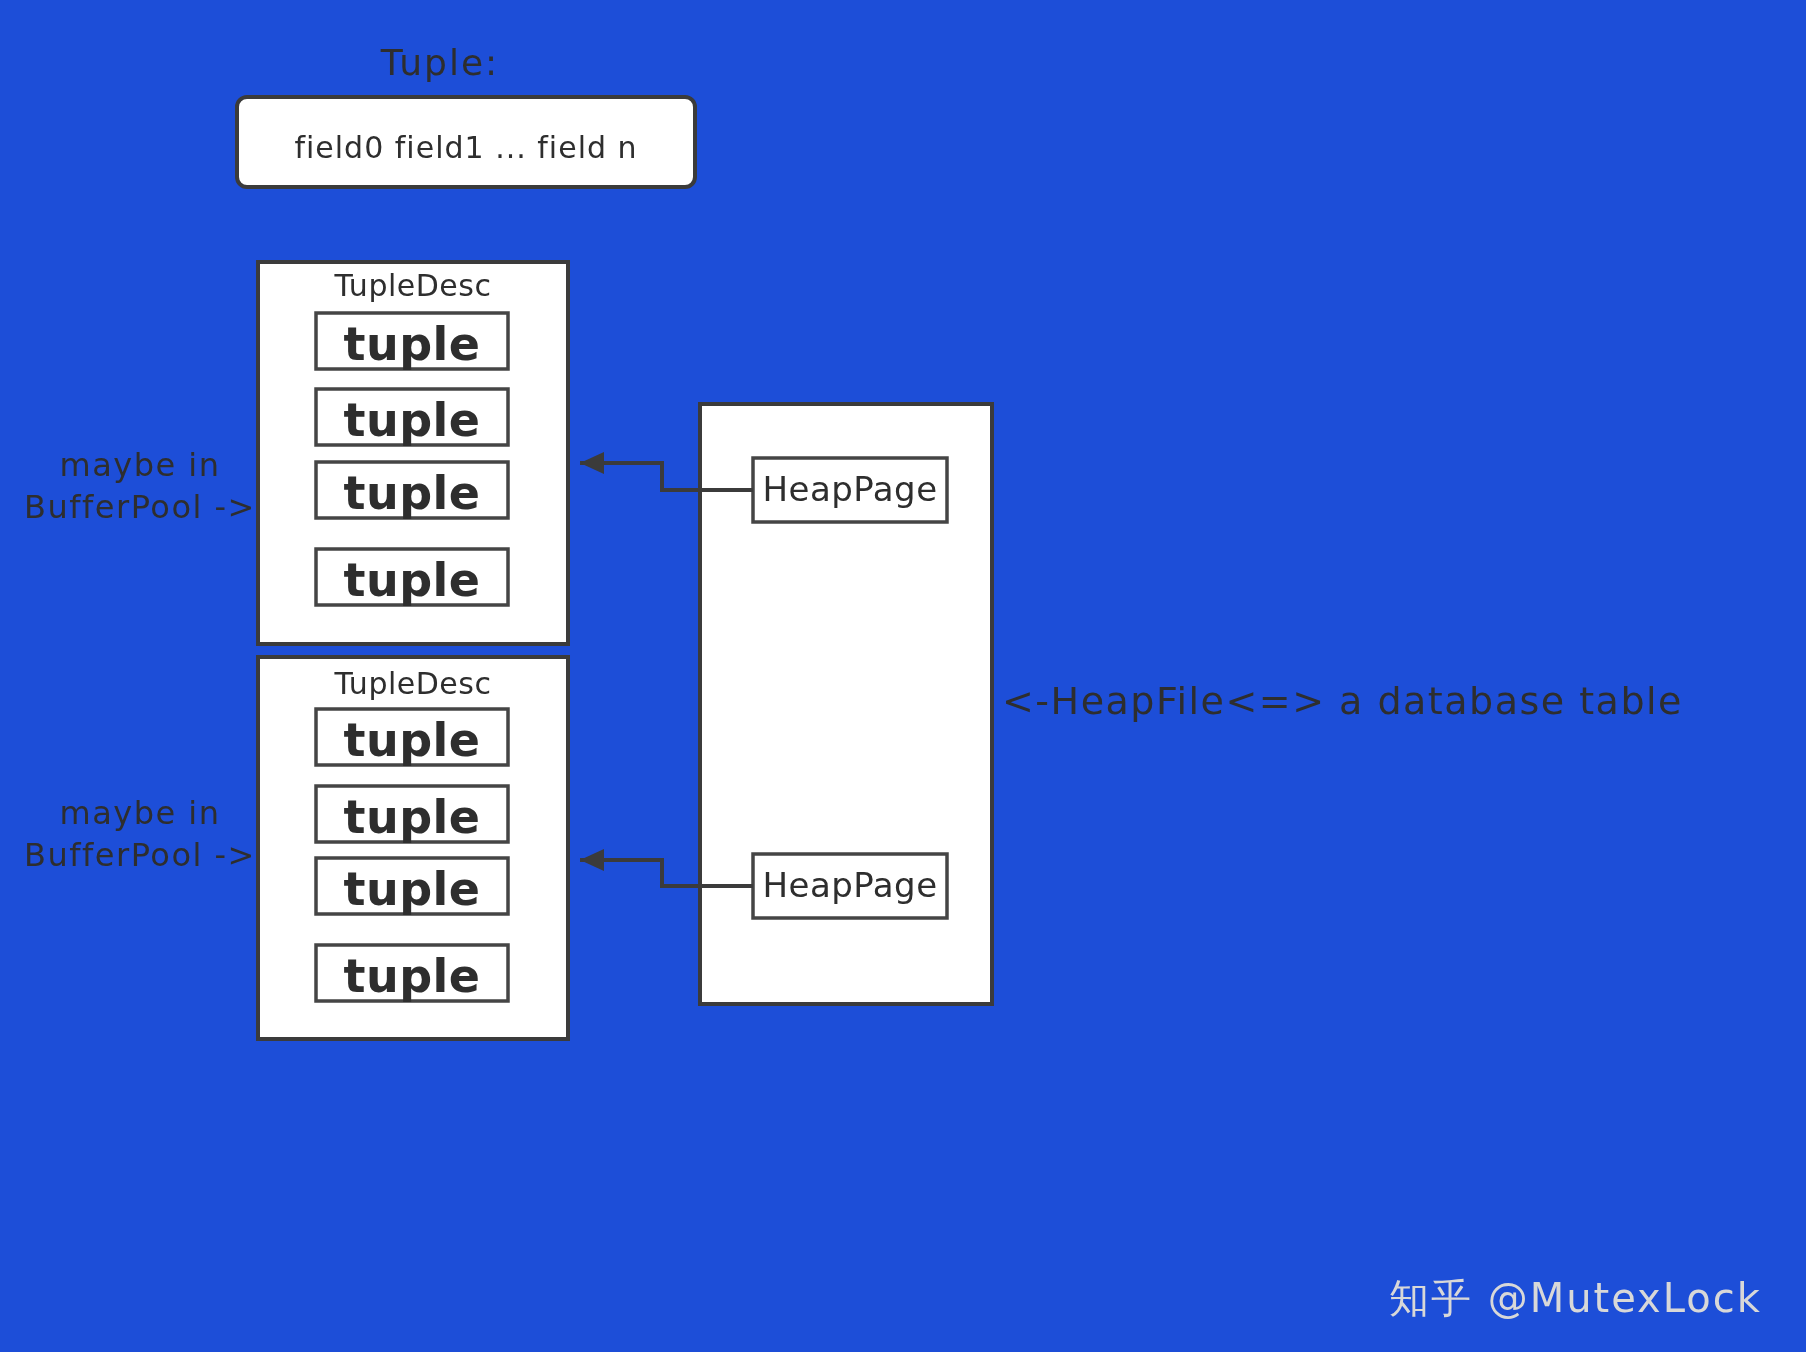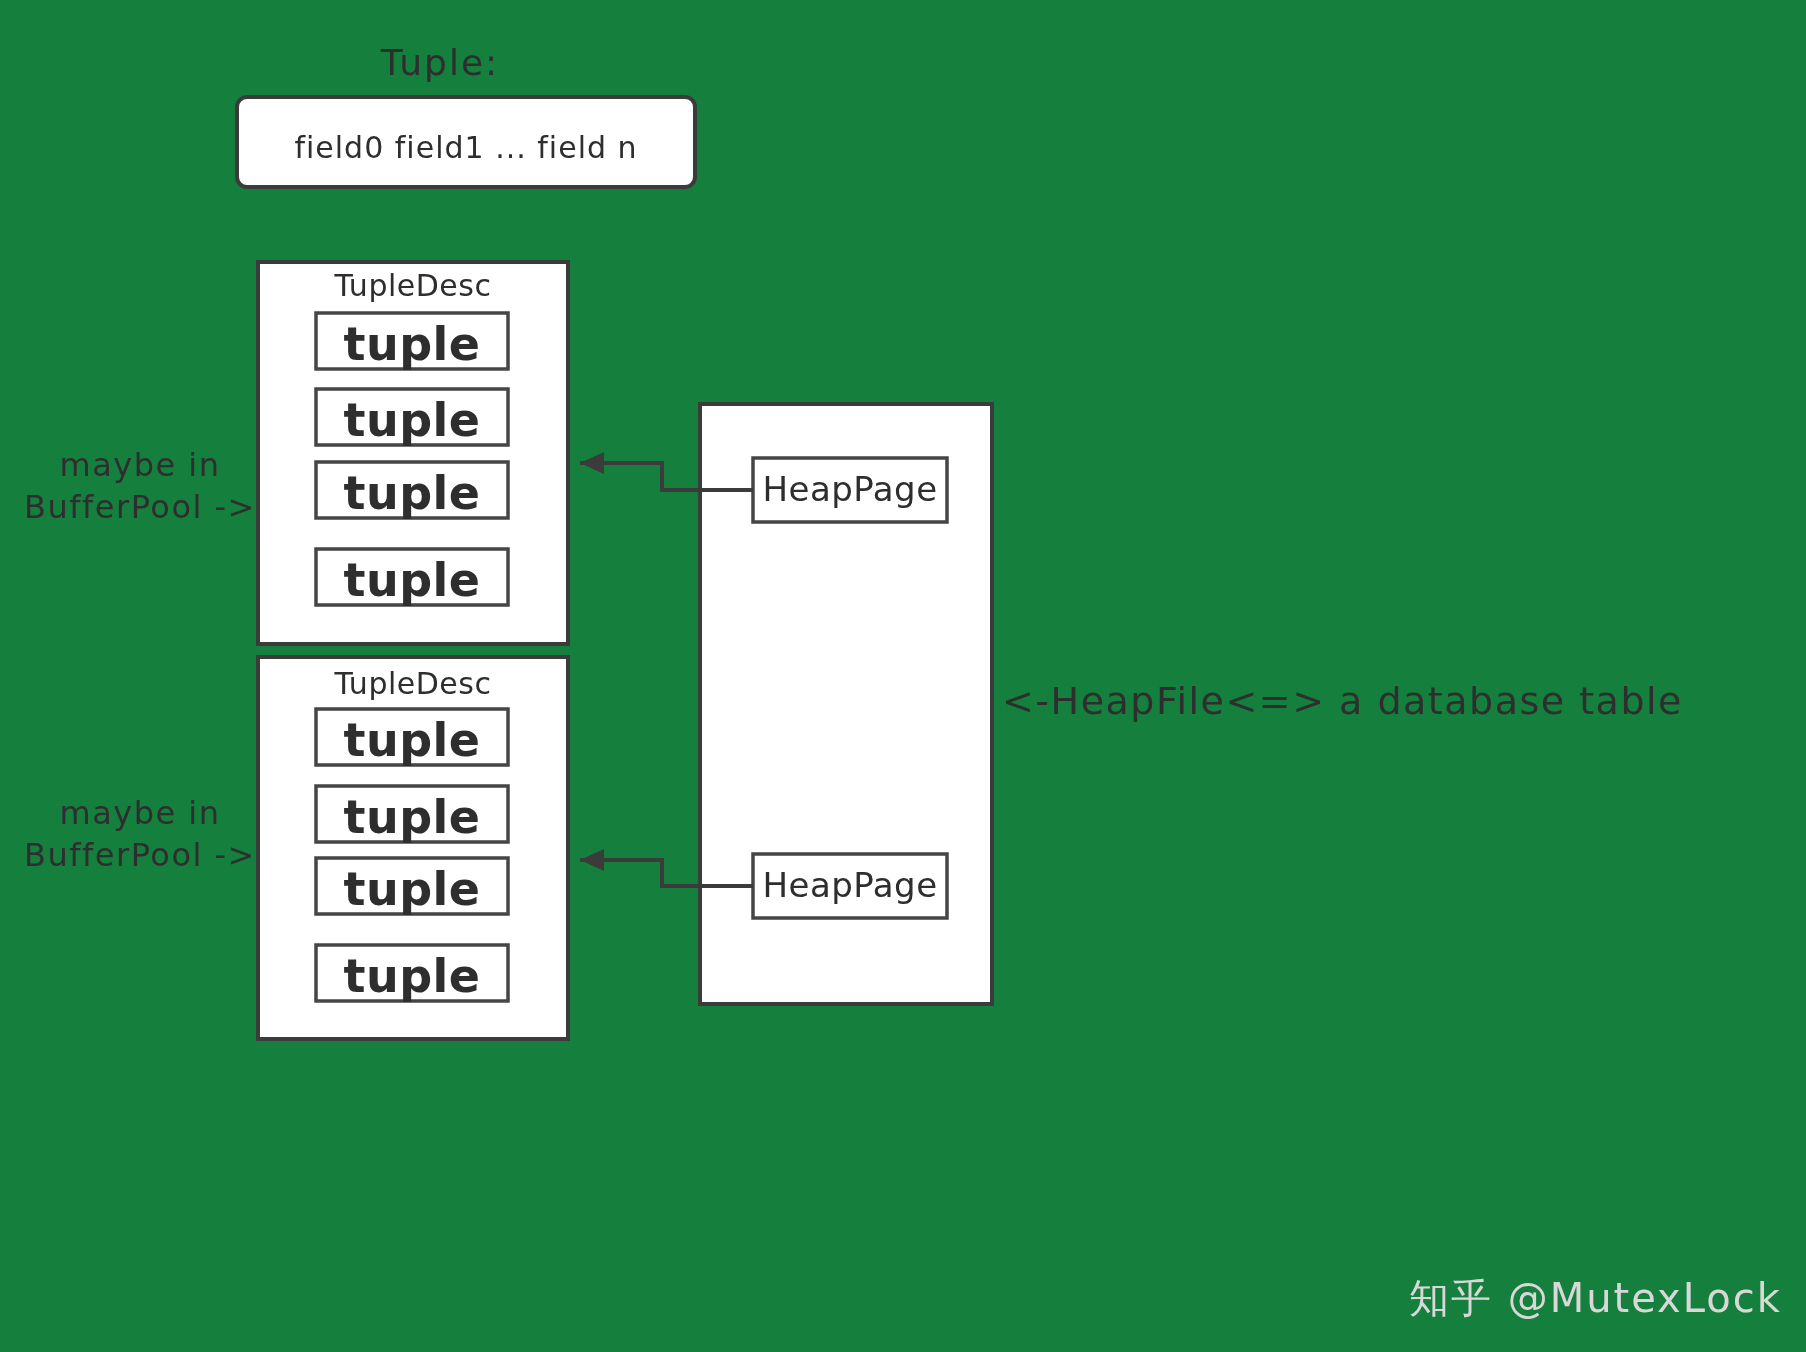--- a/index.html
+++ b/index.html
@@ -10,21 +10,21 @@
   body {
     width: 1806px;
     height: 1352px;
     overflow: hidden;
     font-family: "DejaVu Sans", sans-serif;
   }
   #stage {
     position: relative;
     width: 1806px;
     height: 1352px;
-    background: #15803d;
+    background: #1d4ed8;
   }
   #diagram {
     position: absolute;
     left: 0;
     top: 0;
     width: 1806px;
     height: 1352px;
   }
   .box-stroke {
     fill: #ffffff;
@@ -71,21 +71,21 @@
   .t-side {
     font-size: 32px;
     letter-spacing: 1.5px;
   }
   .t-heapfile {
     font-size: 38px;
     letter-spacing: 1.5px;
   }
   .watermark {
     position: absolute;
-    right: 24px;
+    right: 44px;
     bottom: 26px;
     font-size: 40px;
     color: #d8d8d8;
     letter-spacing: 2px;
     font-family: "DejaVu Sans", sans-serif;
     white-space: nowrap;
     user-select: none;
   }
 </style>
 </head>

